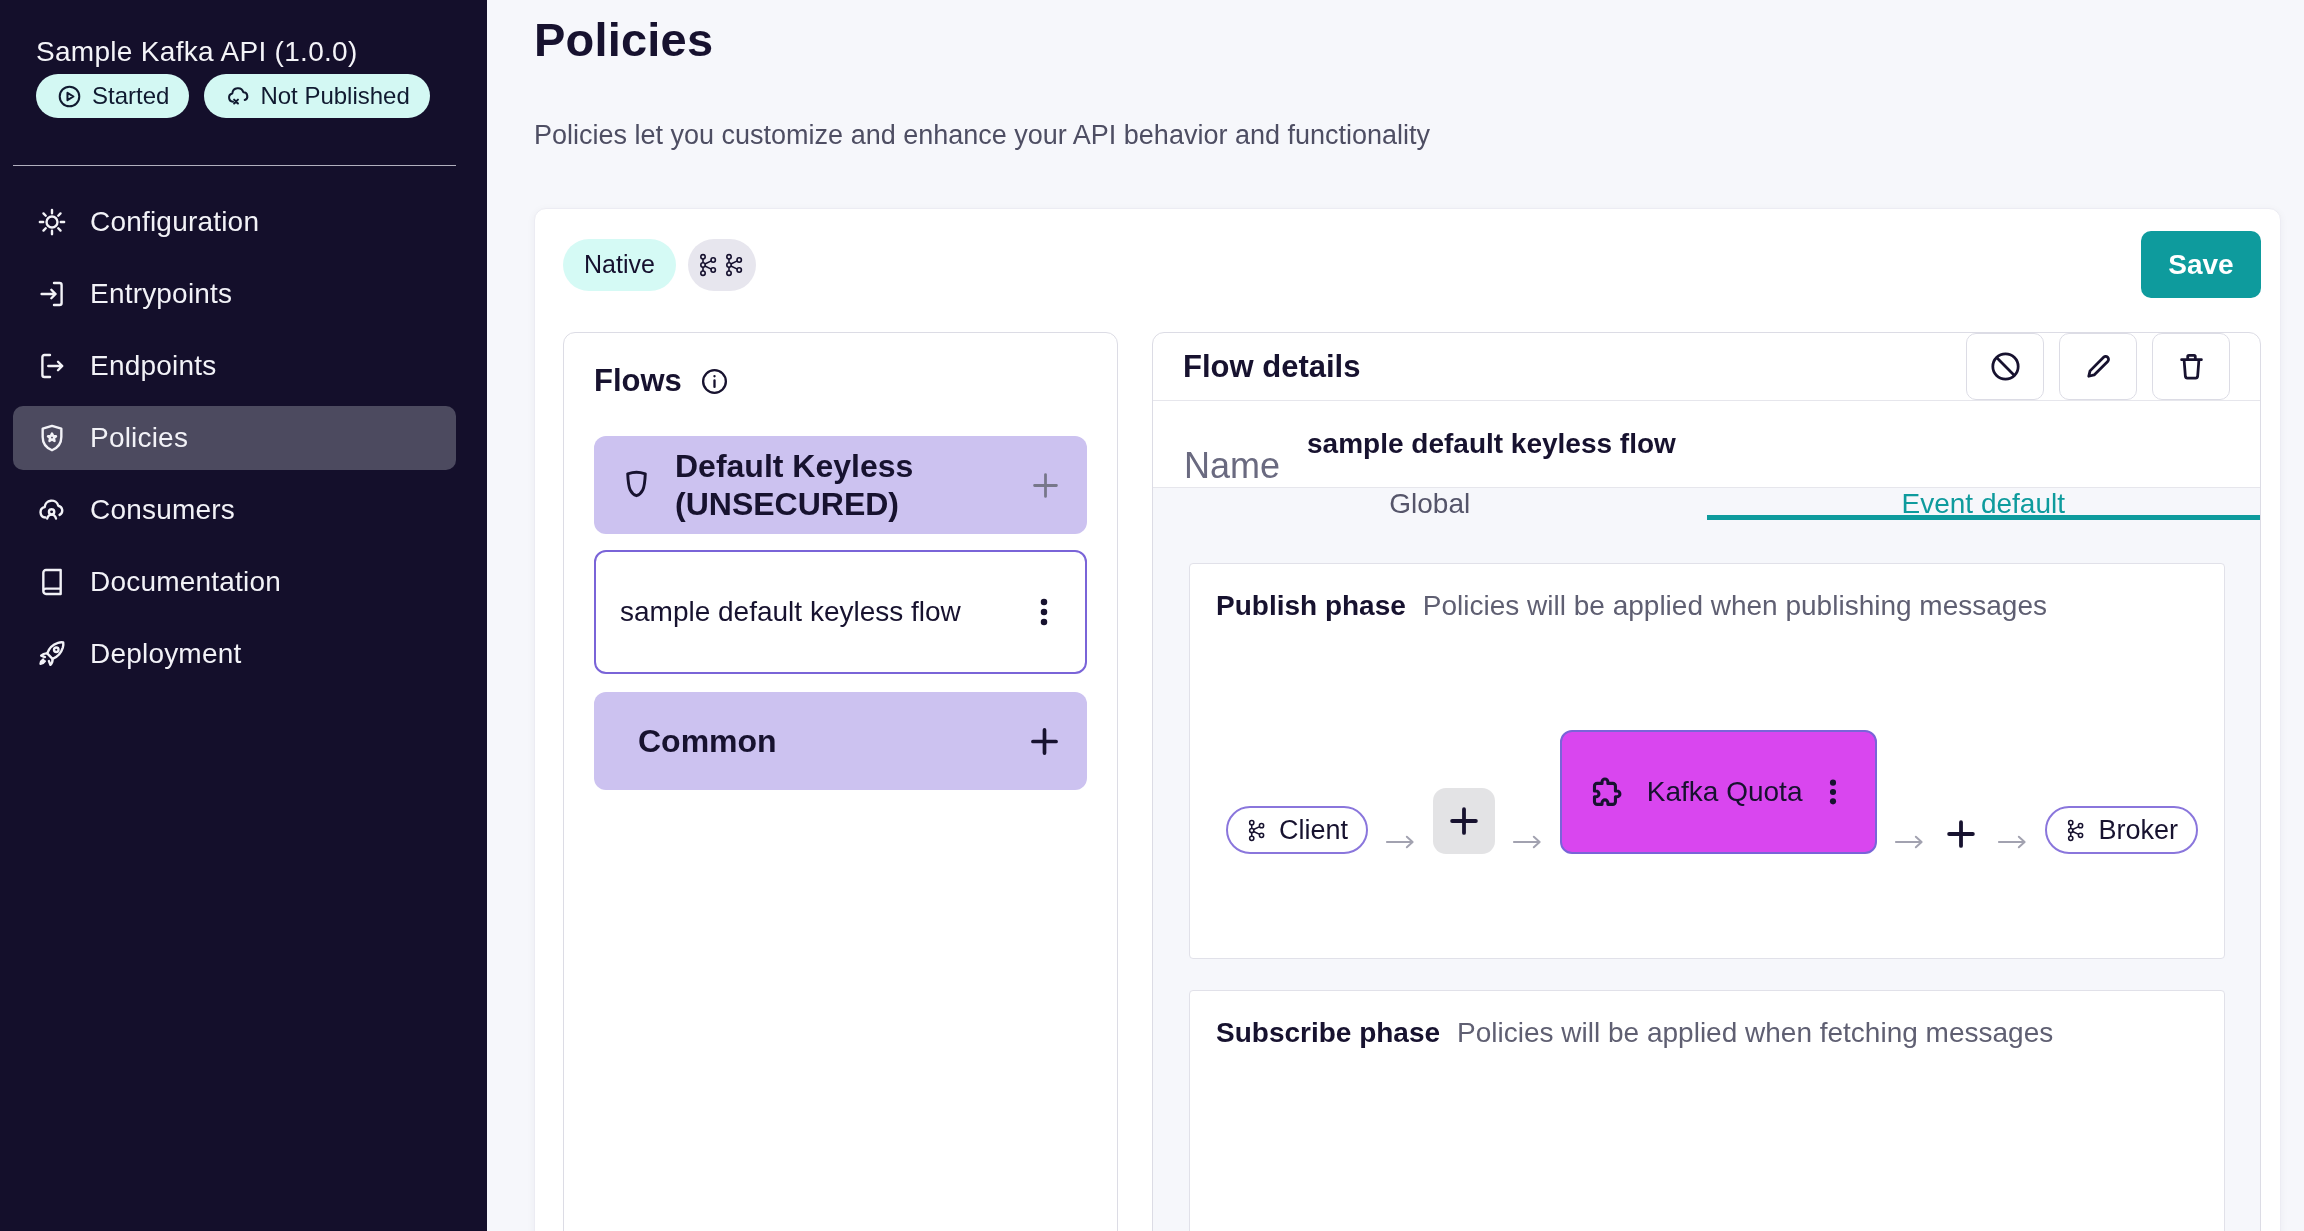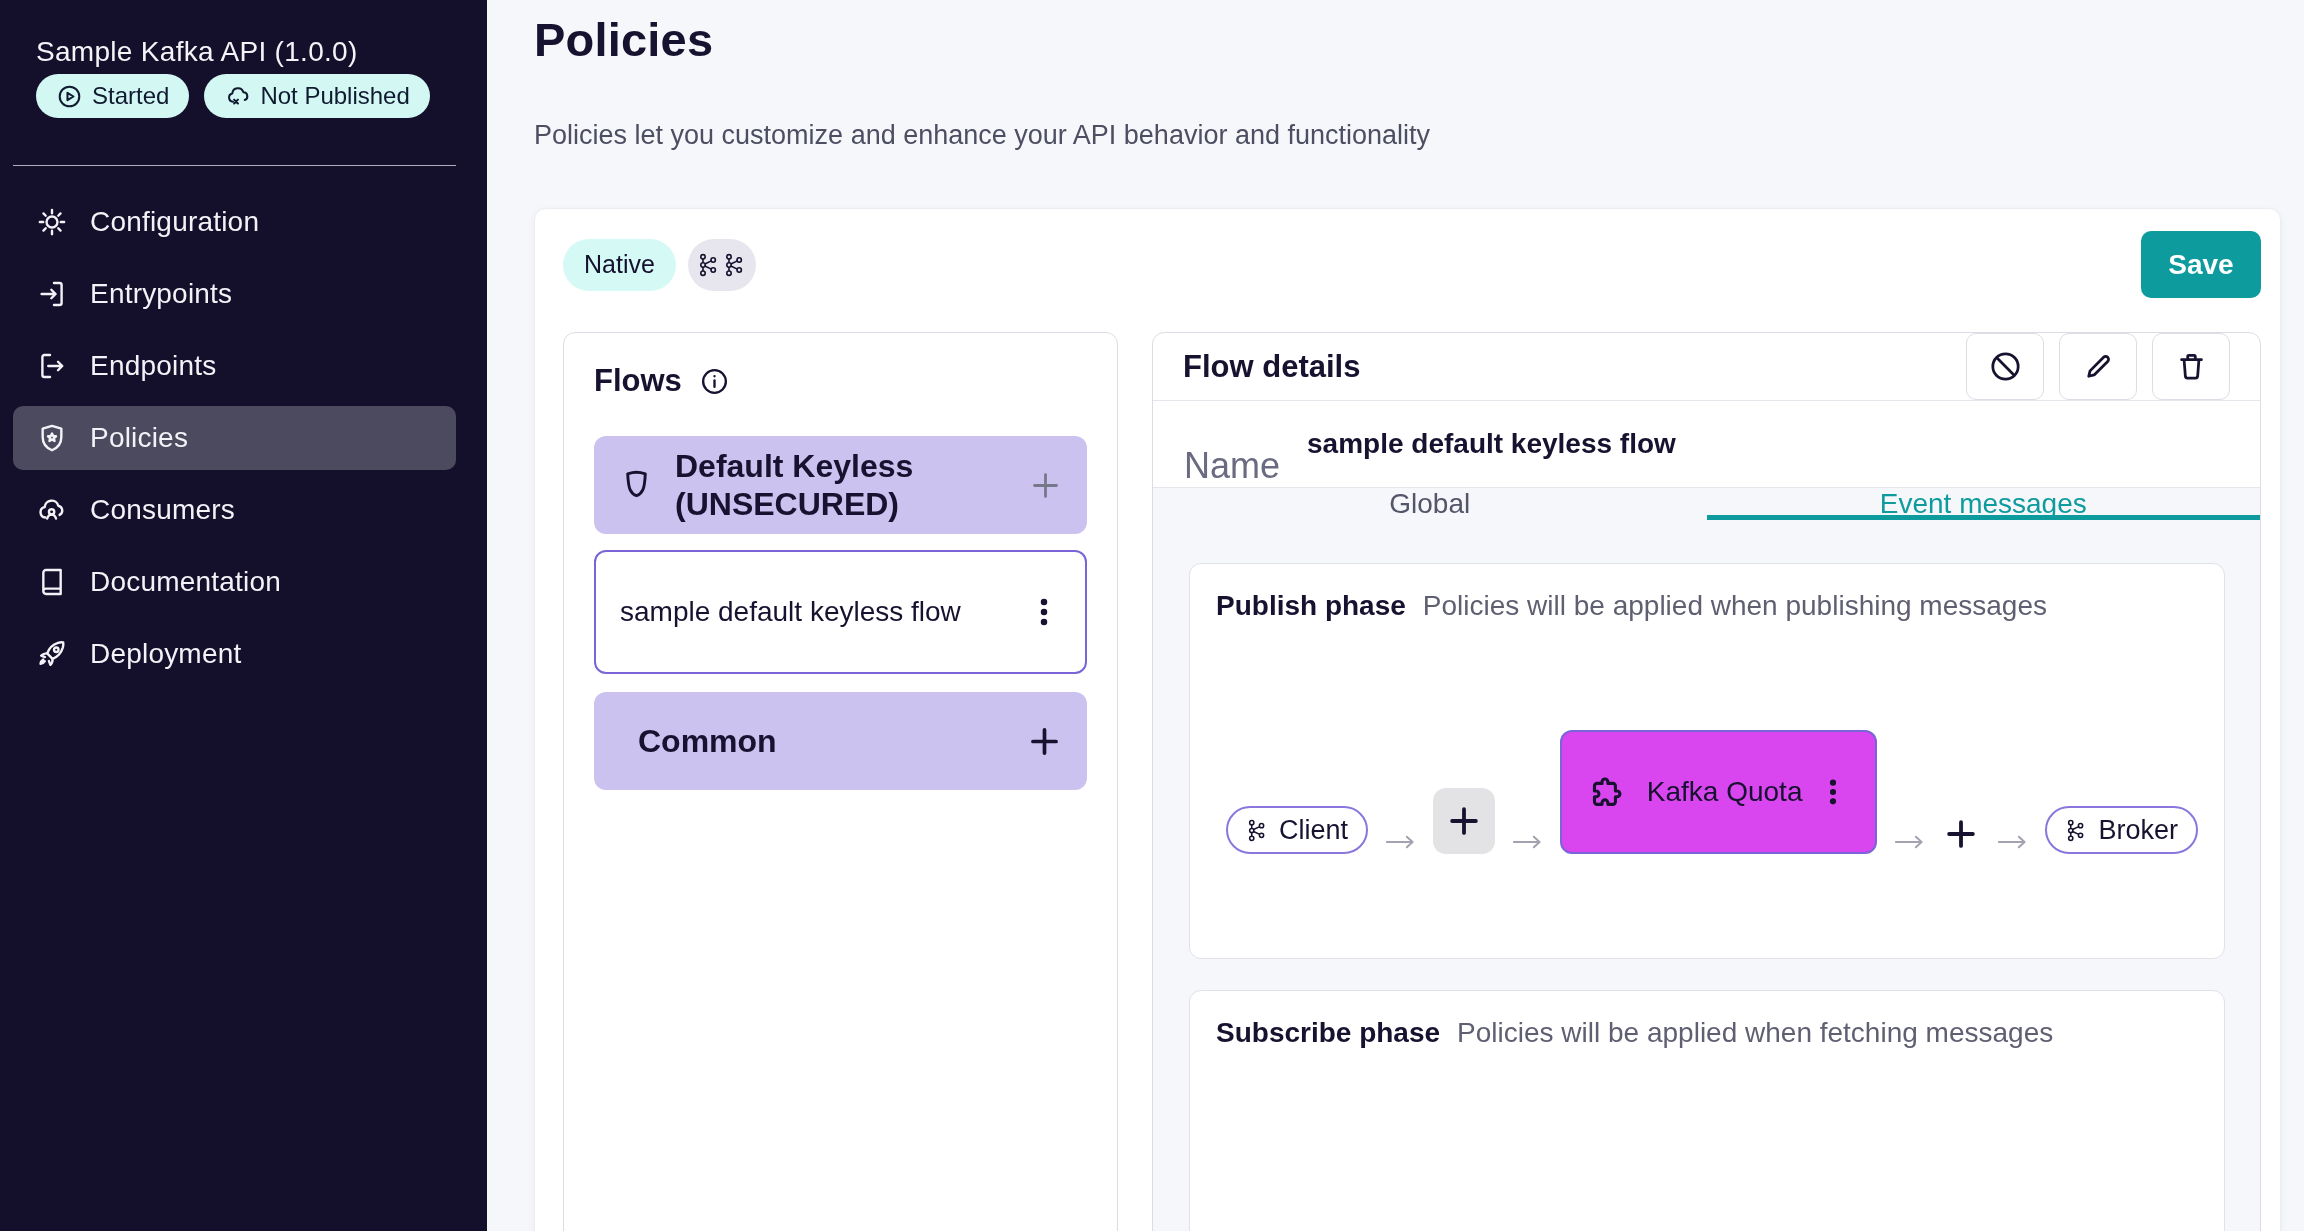--- a/index.html
+++ b/index.html
@@ -60,21 +60,21 @@
   .icon-btn { width:78px; height:67px; background:#fff; border:1.7px solid #DCDCE5; border-radius:10px; display:flex; align-items:center; justify-content:center; cursor:pointer; }
   .icon-btn svg { width:35px; height:35px; color:#17122F; }
   .dp-name { height:103px; display:flex; align-items:center; padding:0 31px; border-bottom:1.5px solid #E6E6EC; }
   .dp-name .nl { font-size:36px; color:#6A6A80;margin-top:44px; }
   .dp-name .nv { margin-left:27px; font-size:28px; font-weight:700; color:#17122F; }
   .tabs { height:96px; display:flex; background:#F6F7FB; }
   .tab { position:relative; flex:1; display:flex; align-items:center; justify-content:center; font-size:28px; font-weight:500; color:#55556A; cursor:pointer; }
   .tab.active { color:#0E9B9D; }
   .tab.active::after { content:""; position:absolute; left:0; right:0; bottom:0; height:5px; background:#0E9B9D; }
   .dp-body { flex:1; background:#F6F7FB; padding:43px 35px 0 36px; }
-  .phase-card { background:#fff; border:1.7px solid #E1E1E9; border-radius:12px; padding:26px 26px; }
+  .phase-card { background:#fff; border:1.7px solid #E1E1E9; border-radius:4px; padding:26px 26px; }
   .phase-card.publish { height:396px; }
   .phase-card.subscribe { height:300px; margin-top:31px; }
   .phase-head { display:flex; align-items:baseline; gap:17px; }
   .phase-head .pt { font-size:28px; font-weight:700; color:#17122F; }
   .phase-head .pd { font-size:28px; color:#5F5F72; }
 
   .chain { display:flex; align-items:flex-end; margin-top:108px; margin-left:10px; column-gap:16px; }
   .conn-pill { display:flex; align-items:center; gap:10px; height:48px; padding:0 18px; border:2px solid #8A76DC; border-radius:26px; background:#fff; font-size:27px; color:#17122F; }
   .conn-pill svg { width:23px; height:27px; color:#17122F; }
   .arrow svg { display:block; width:33px; height:24px; color:#A2A2B0; }
@@ -322,21 +322,21 @@
             </div>
           </div>
 
           <div class="dp-name">
             <span class="nl">Name</span>
             <span class="nv">sample default keyless flow</span>
           </div>
 
           <div class="tabs">
             <div class="tab">Global</div>
-            <div class="tab active">Event messages</div>
+            <div class="tab active">Event default</div>
           </div>
 
           <div class="dp-body">
 
             <div class="phase-card publish">
               <div class="phase-head">
                 <span class="pt">Publish phase</span>
                 <span class="pd">Policies will be applied when publishing messages</span>
               </div>
 

